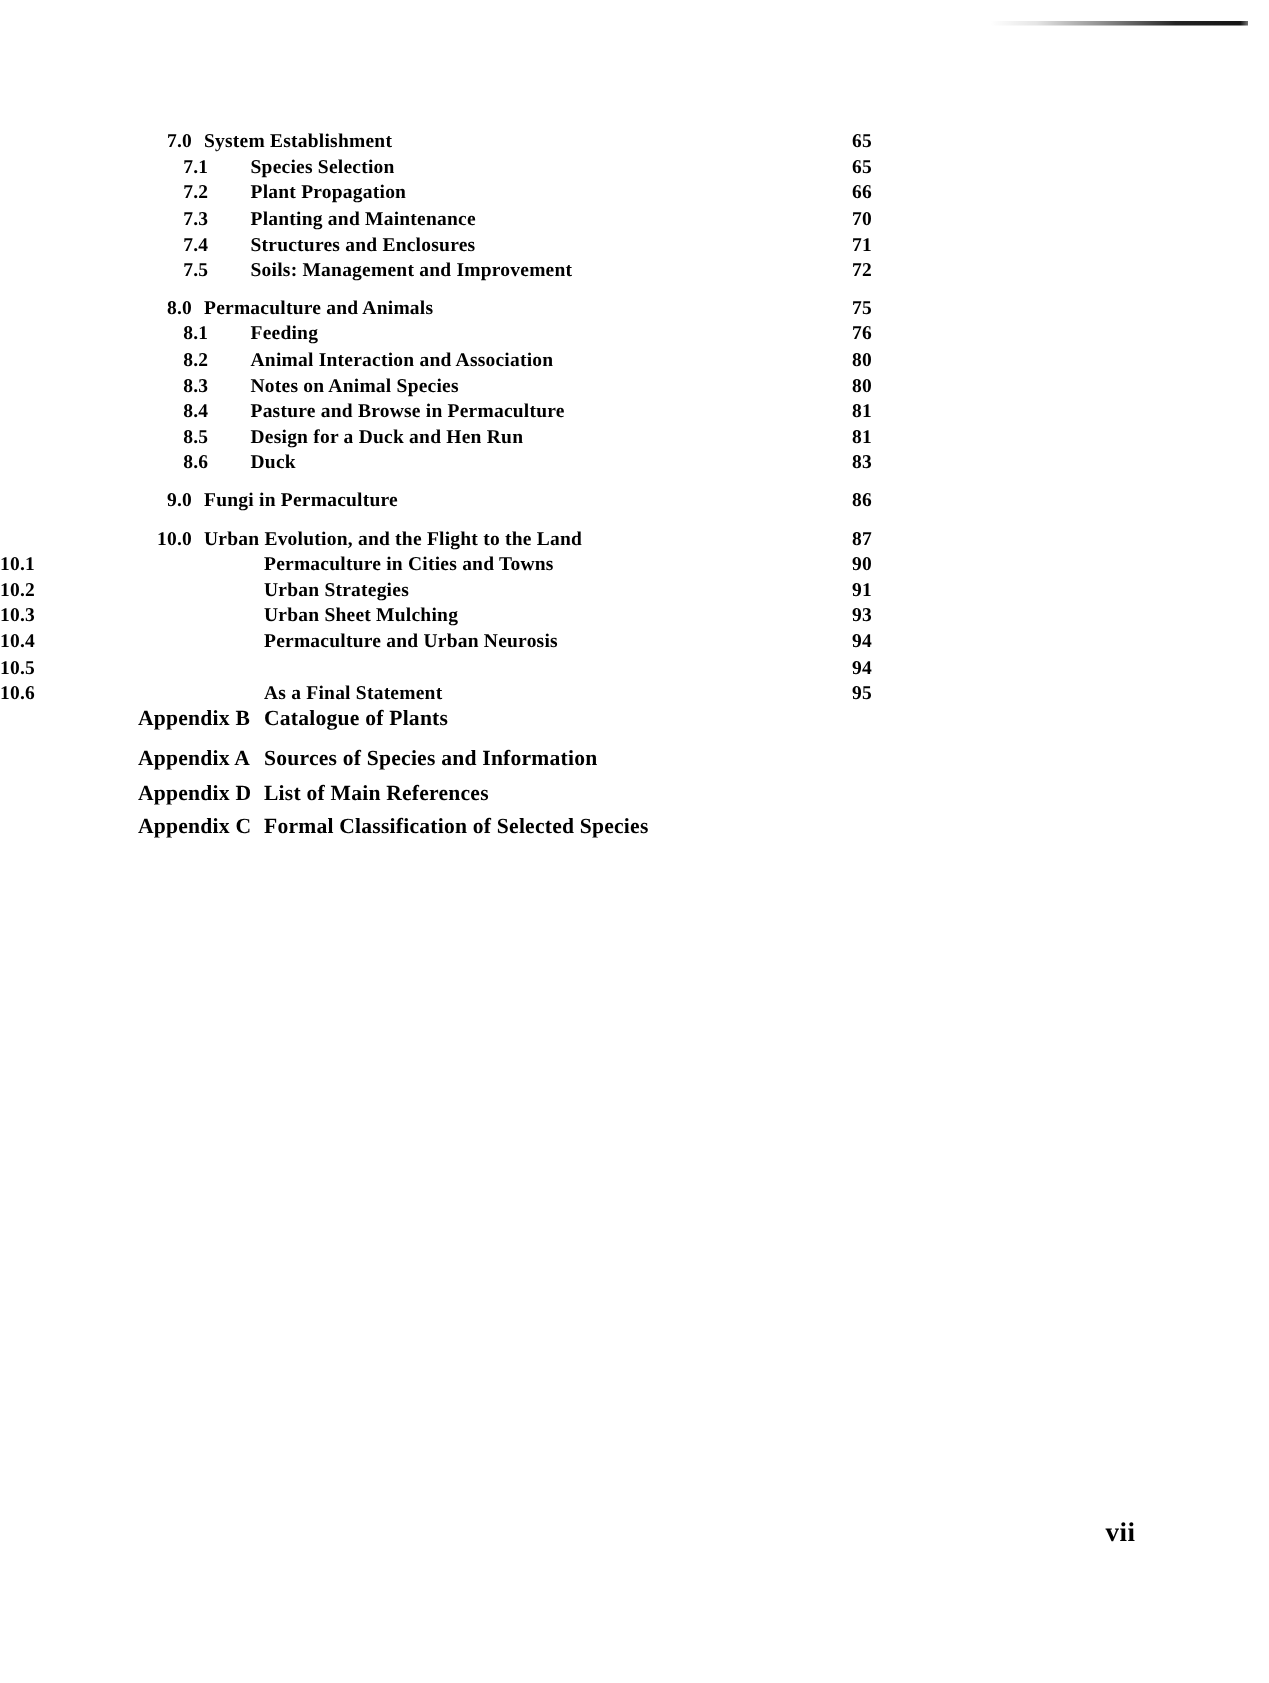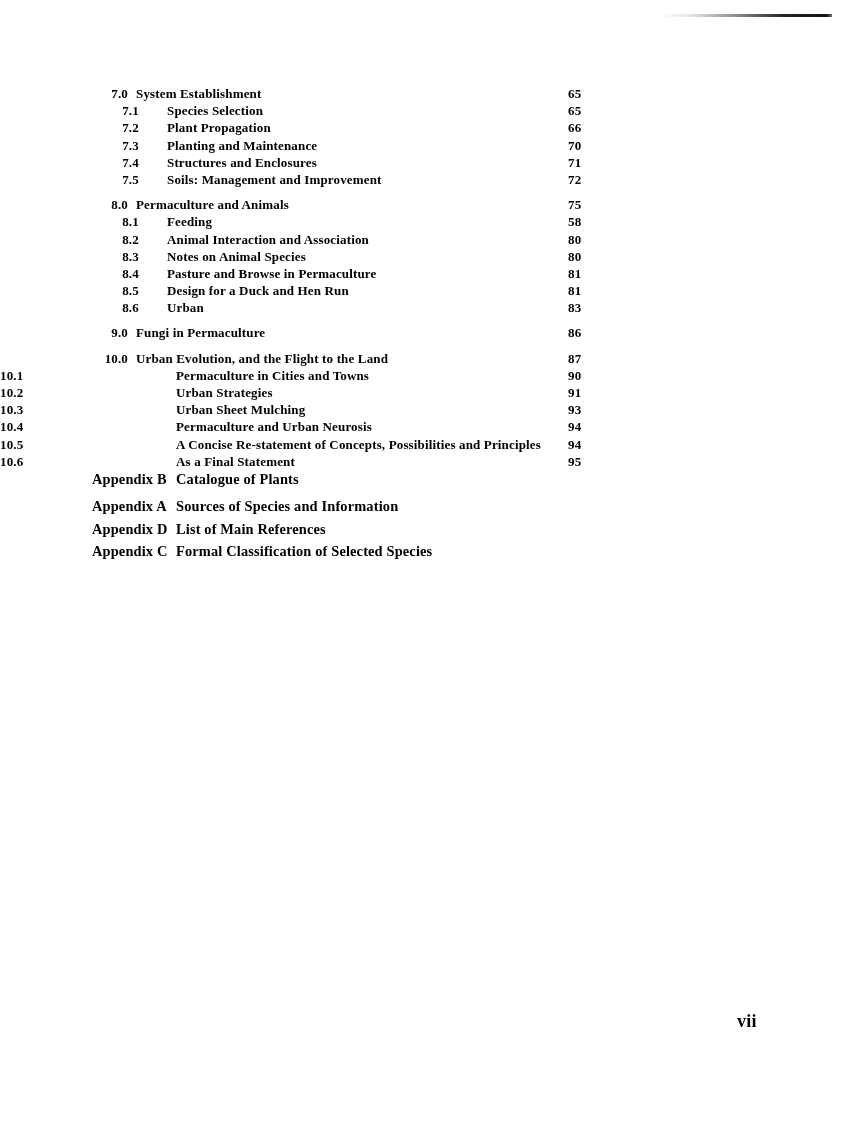--- a/index.html
+++ b/index.html
@@ -161,21 +161,21 @@
         <span class="pageno">72</span>
       </div>
       <div class="row level1 gap-before">
         <span class="num">8.0</span>
         <span class="title">Permaculture and Animals</span>
         <span class="pageno">75</span>
       </div>
       <div class="row level2">
         <span class="num">8.1</span>
         <span class="title">Feeding</span>
-        <span class="pageno">58</span>
+        <span class="pageno">76</span>
       </div>
       <div class="row level2">
         <span class="num">8.2</span>
         <span class="title">Animal Interaction and Association</span>
         <span class="pageno">80</span>
       </div>
       <div class="row level2">
         <span class="num">8.3</span>
         <span class="title">Notes on Animal Species</span>
         <span class="pageno">80</span>
@@ -185,21 +185,21 @@
         <span class="title">Pasture and Browse in Permaculture</span>
         <span class="pageno">81</span>
       </div>
       <div class="row level2">
         <span class="num">8.5</span>
         <span class="title">Design for a Duck and Hen Run</span>
         <span class="pageno">81</span>
       </div>
       <div class="row level2">
         <span class="num">8.6</span>
-        <span class="title">Urban</span>
+        <span class="title">Duck</span>
         <span class="pageno">83</span>
       </div>
       <div class="row level1 gap-before">
         <span class="num">9.0</span>
         <span class="title">Fungi in Permaculture</span>
         <span class="pageno">86</span>
       </div>
       <div class="row level1 gap-before">
         <span class="num">10.0</span>
         <span class="title">Urban Evolution, and the Flight to the Land</span>
@@ -220,21 +220,20 @@
         <span class="title">Urban Sheet Mulching</span>
         <span class="pageno">93</span>
       </div>
       <div class="row level2-wide">
         <span class="num">10.4</span>
         <span class="title">Permaculture and Urban Neurosis</span>
         <span class="pageno">94</span>
       </div>
       <div class="row level2-wide">
         <span class="num">10.5</span>
-        <span class="title">A Concise Re-statement of Concepts, Possibilities and Principles</span>
         <span class="pageno">94</span>
       </div>
       <div class="row level2-wide">
         <span class="num">10.6</span>
         <span class="title">As a Final Statement</span>
         <span class="pageno">95</span>
       </div>
       <div class="appendix">
         <span class="num">Appendix B</span>
         <span class="title">Catalogue of Plants</span>

